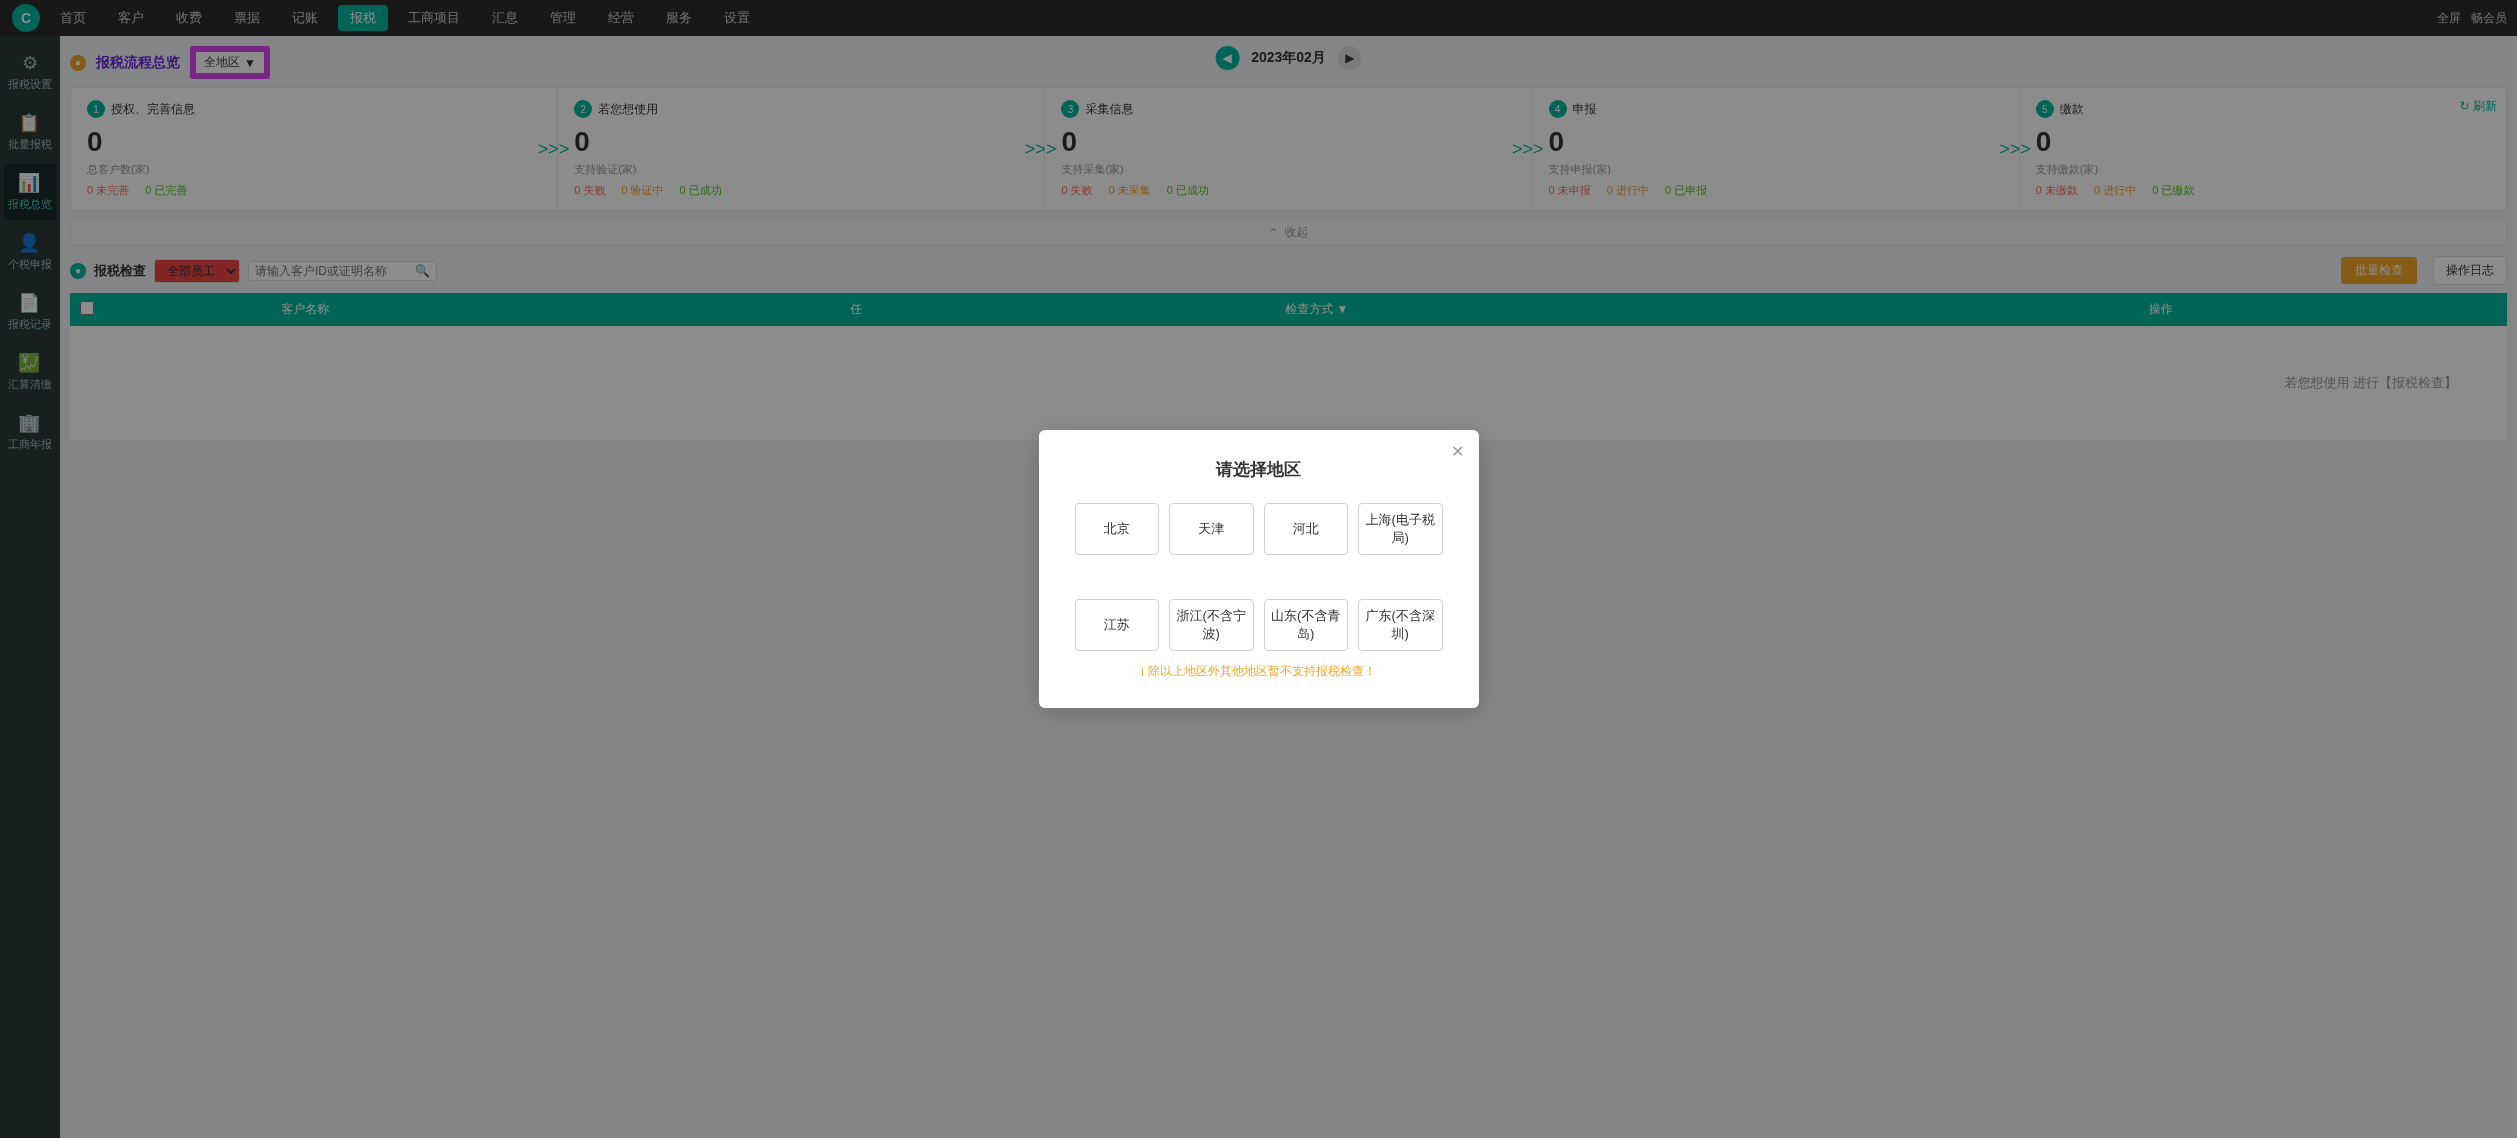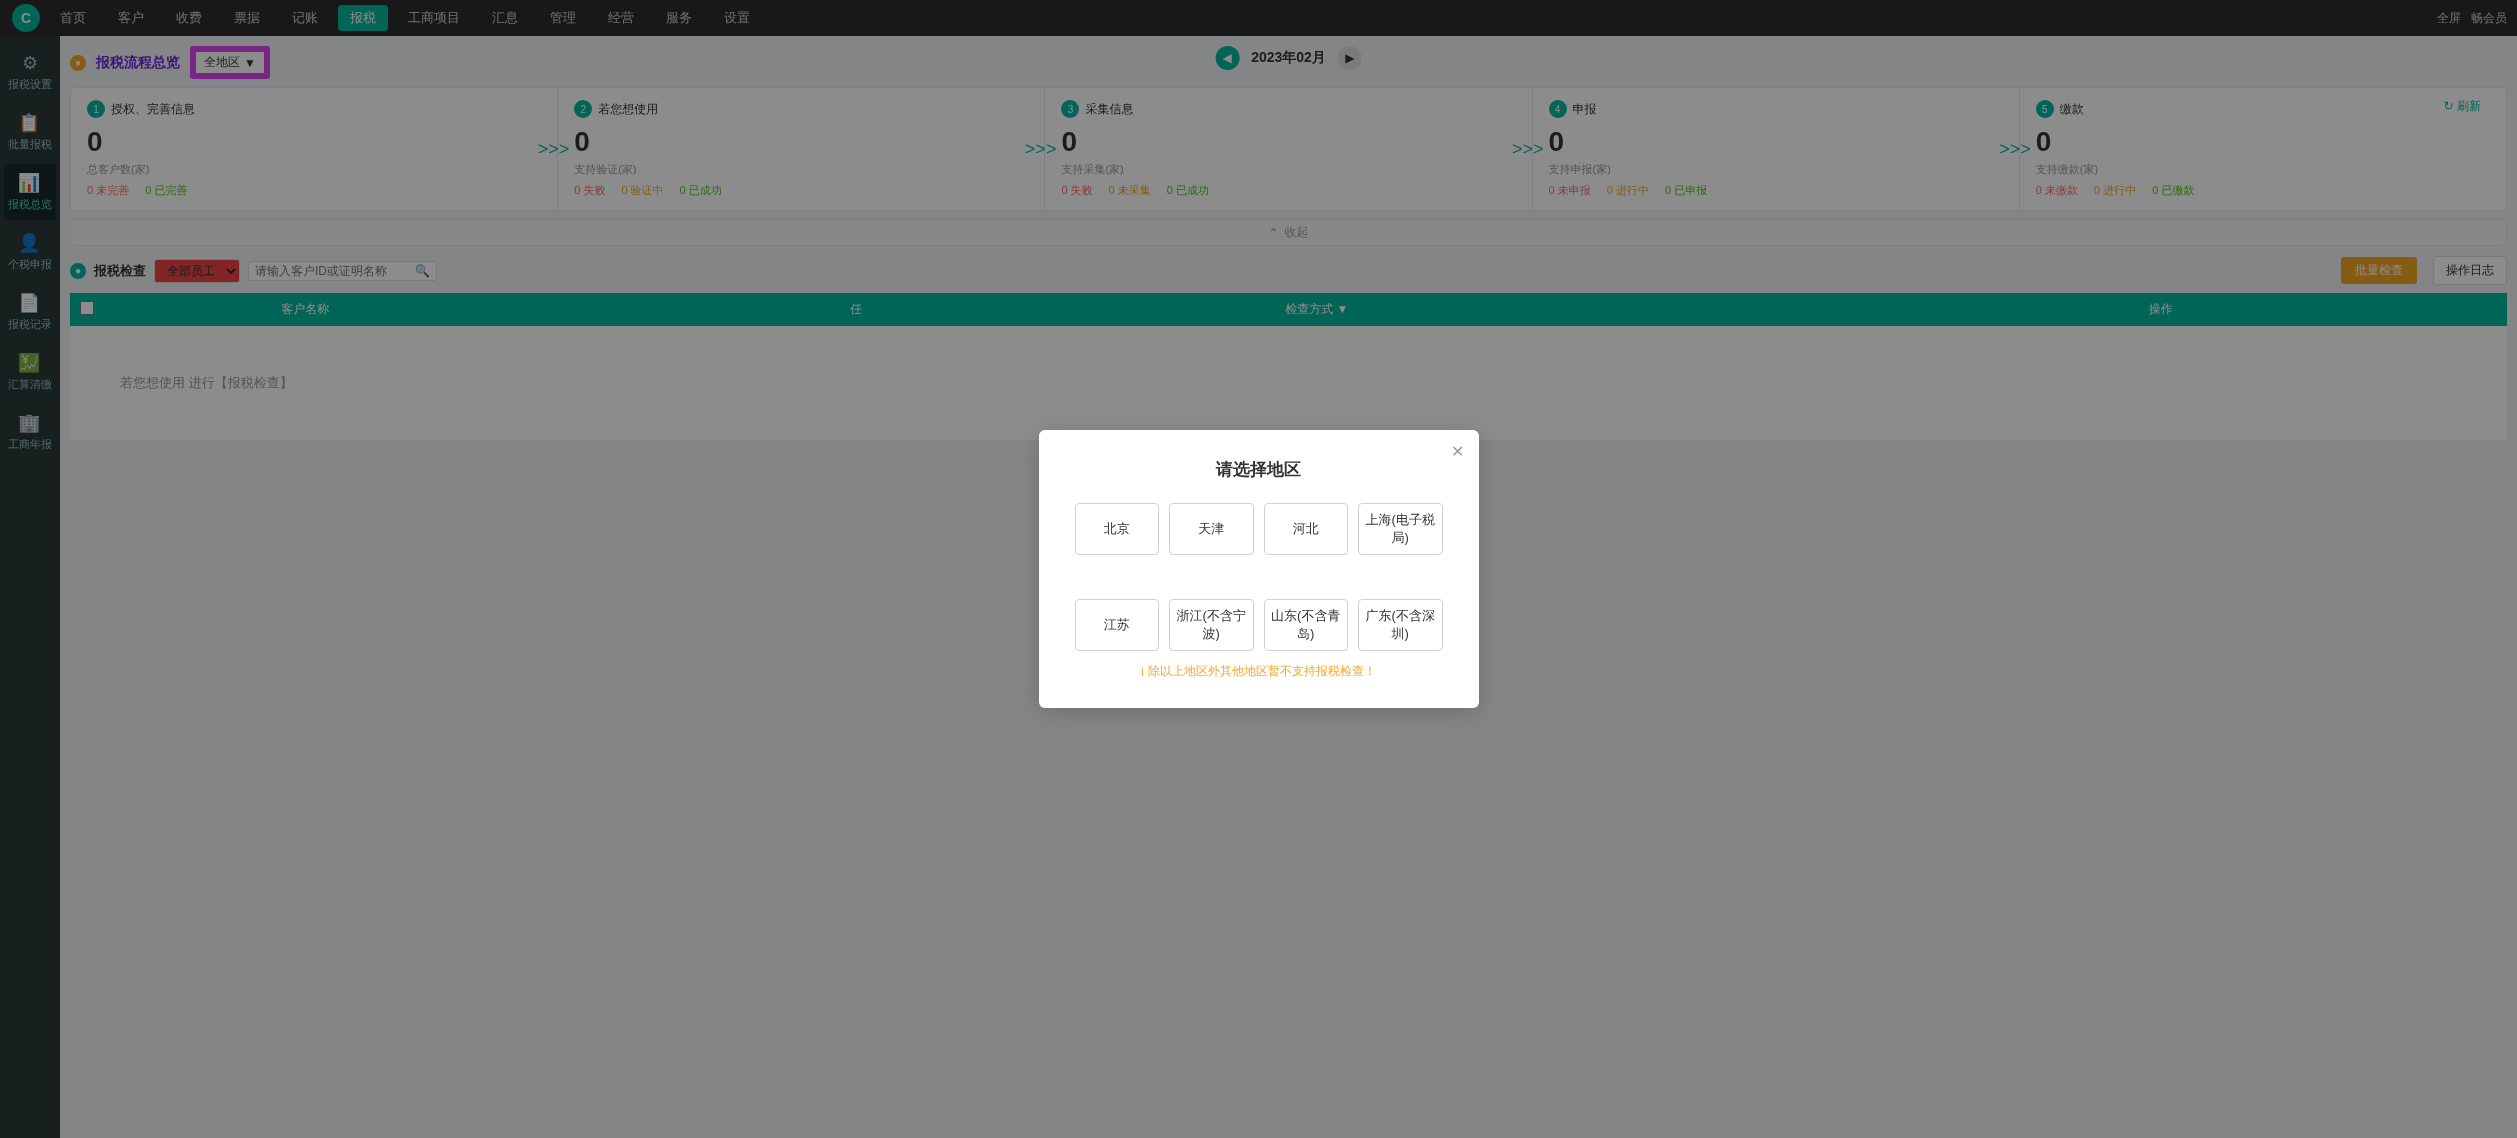--- a/index.html
+++ b/index.html
@@ -135,21 +135,21 @@
       align-items: center;
       justify-content: center;
       cursor: pointer;
       font-size: 12px;
     }
     .month-nav .arrow.active { background: #00b79d; color: #fff; }
     .month-text { font-size: 14px; font-weight: bold; color: #333; }
 
     .refresh-btn {
       position: absolute;
-      right: 26px;
+      right: 10px;
       top: 52px;
       font-size: 12px;
       color: #00b79d;
       cursor: pointer;
     }
 
     
     .step-cards {
       display: flex;
       gap: 0;
@@ -288,21 +288,21 @@
       font-size: 12px;
       font-weight: normal;
     }
     .data-table td {
       padding: 8px 10px;
       border-bottom: 1px solid #f0f0f0;
       font-size: 12px;
     }
 
     .empty-tip {
-      text-align: left;
+      text-align: right;
       padding: 40px;
       color: #999;
       font-size: 13px;
     }
 
     
     .overlay {
       position: fixed;
       top: 0; left: 0; right: 0; bottom: 0;
       background: rgba(0,0,0,0.45);

